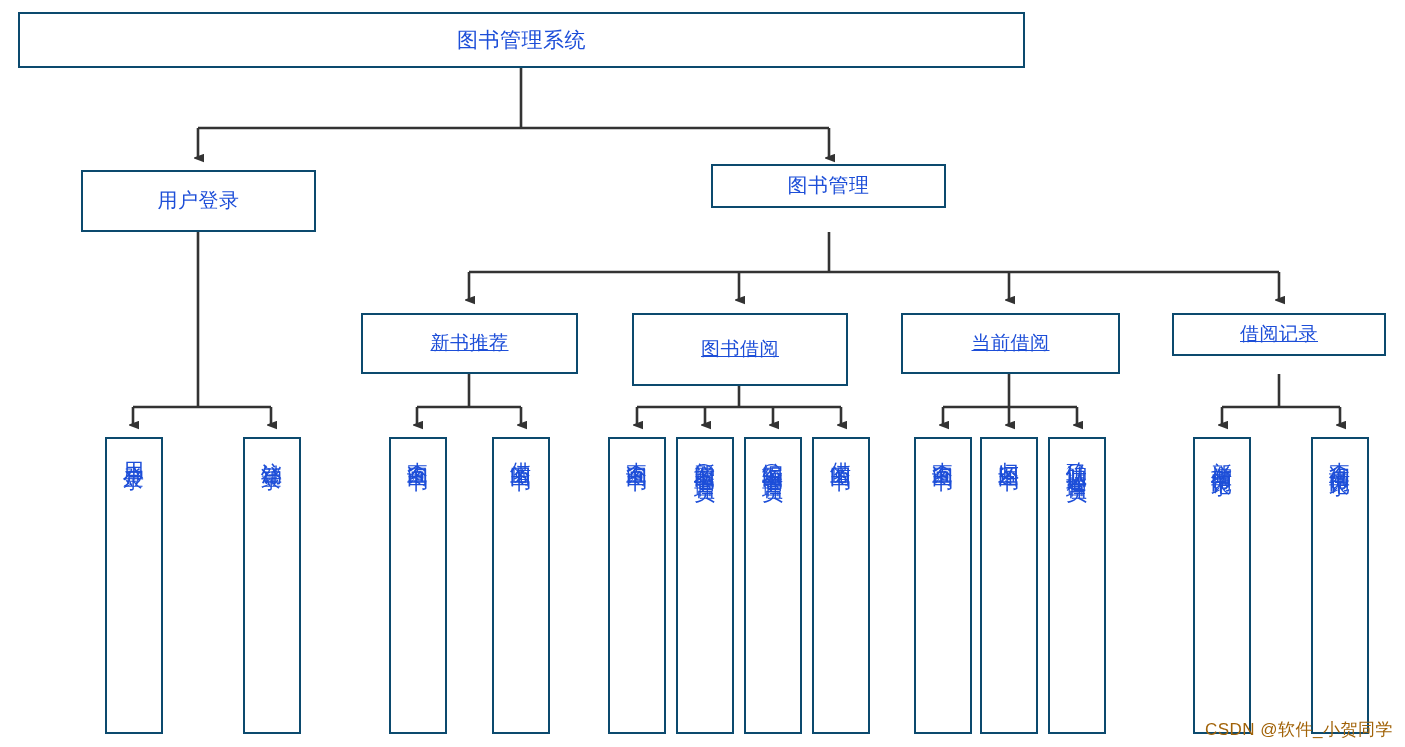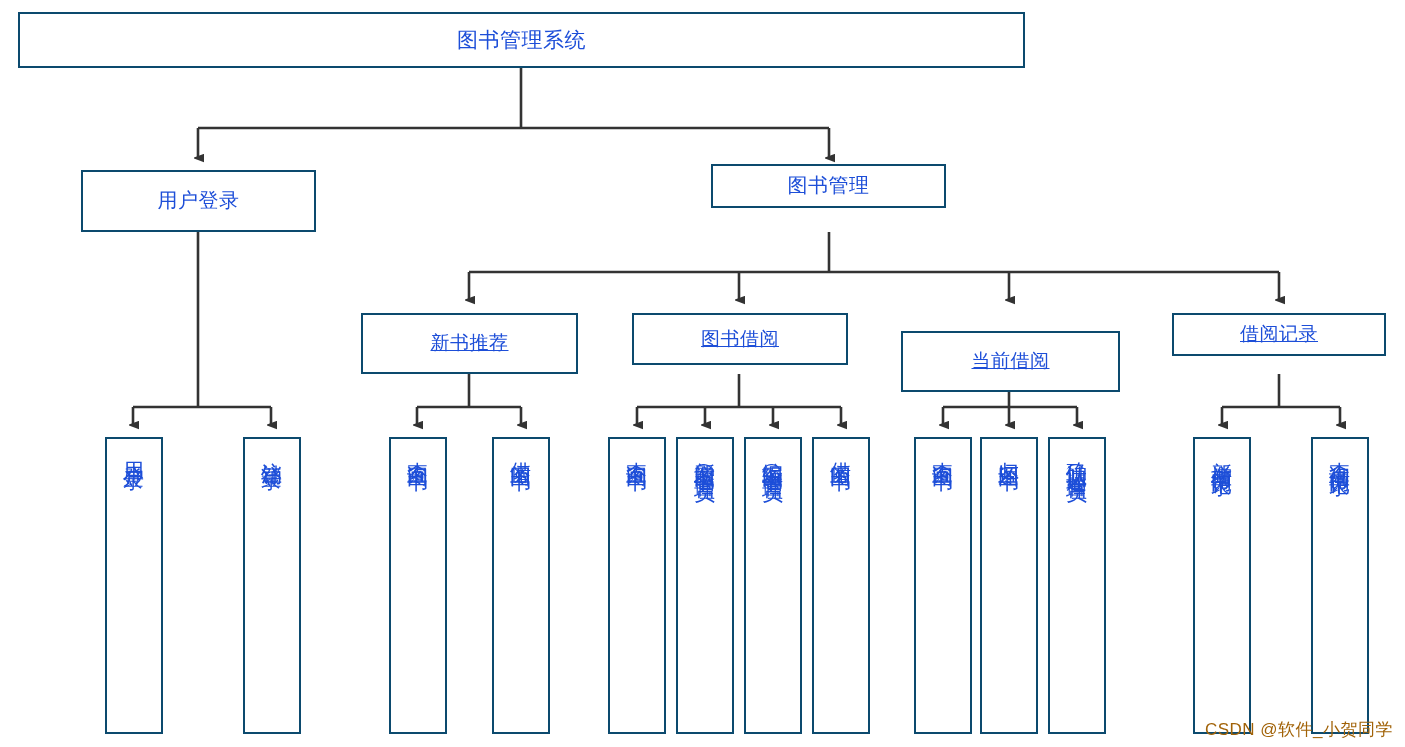--- a/index.html
+++ b/index.html
@@ -113,24 +113,24 @@
   <div class="node l2" style="left:81px;top:170px;width:235px;height:62px;">
     <span class="lbl">用户登录</span>
   </div>
   <div class="node l2" style="left:711px;top:164px;width:235px;height:44px;">
     <span class="lbl">图书管理</span>
   </div>
 
   <div class="node l3" style="left:361px;top:313px;width:217px;height:61px;">
     <span class="lbl">新书推荐</span>
   </div>
-  <div class="node l3" style="left:632px;top:313px;width:216px;height:52px;">
+  <div class="node l3" style="left:632px;top:313px;width:216px;height:73px;">
     <span class="lbl">图书借阅</span>
   </div>
-  <div class="node l3" style="left:901px;top:313px;width:219px;height:61px;margin-top:18px;">
+  <div class="node l3" style="left:901px;top:313px;width:219px;height:61px;">
     <span class="lbl">当前借阅</span>
   </div>
   <div class="node l3" style="left:1172px;top:313px;width:214px;height:43px;">
     <span class="lbl">借阅记录</span>
   </div>
 
   <div class="node leaf" style="left:105px;top:437px;width:58px;height:297px;">
     <span class="lbl">用户登录</span>
   </div>
   <div class="node leaf" style="left:243px;top:437px;width:58px;height:297px;">

